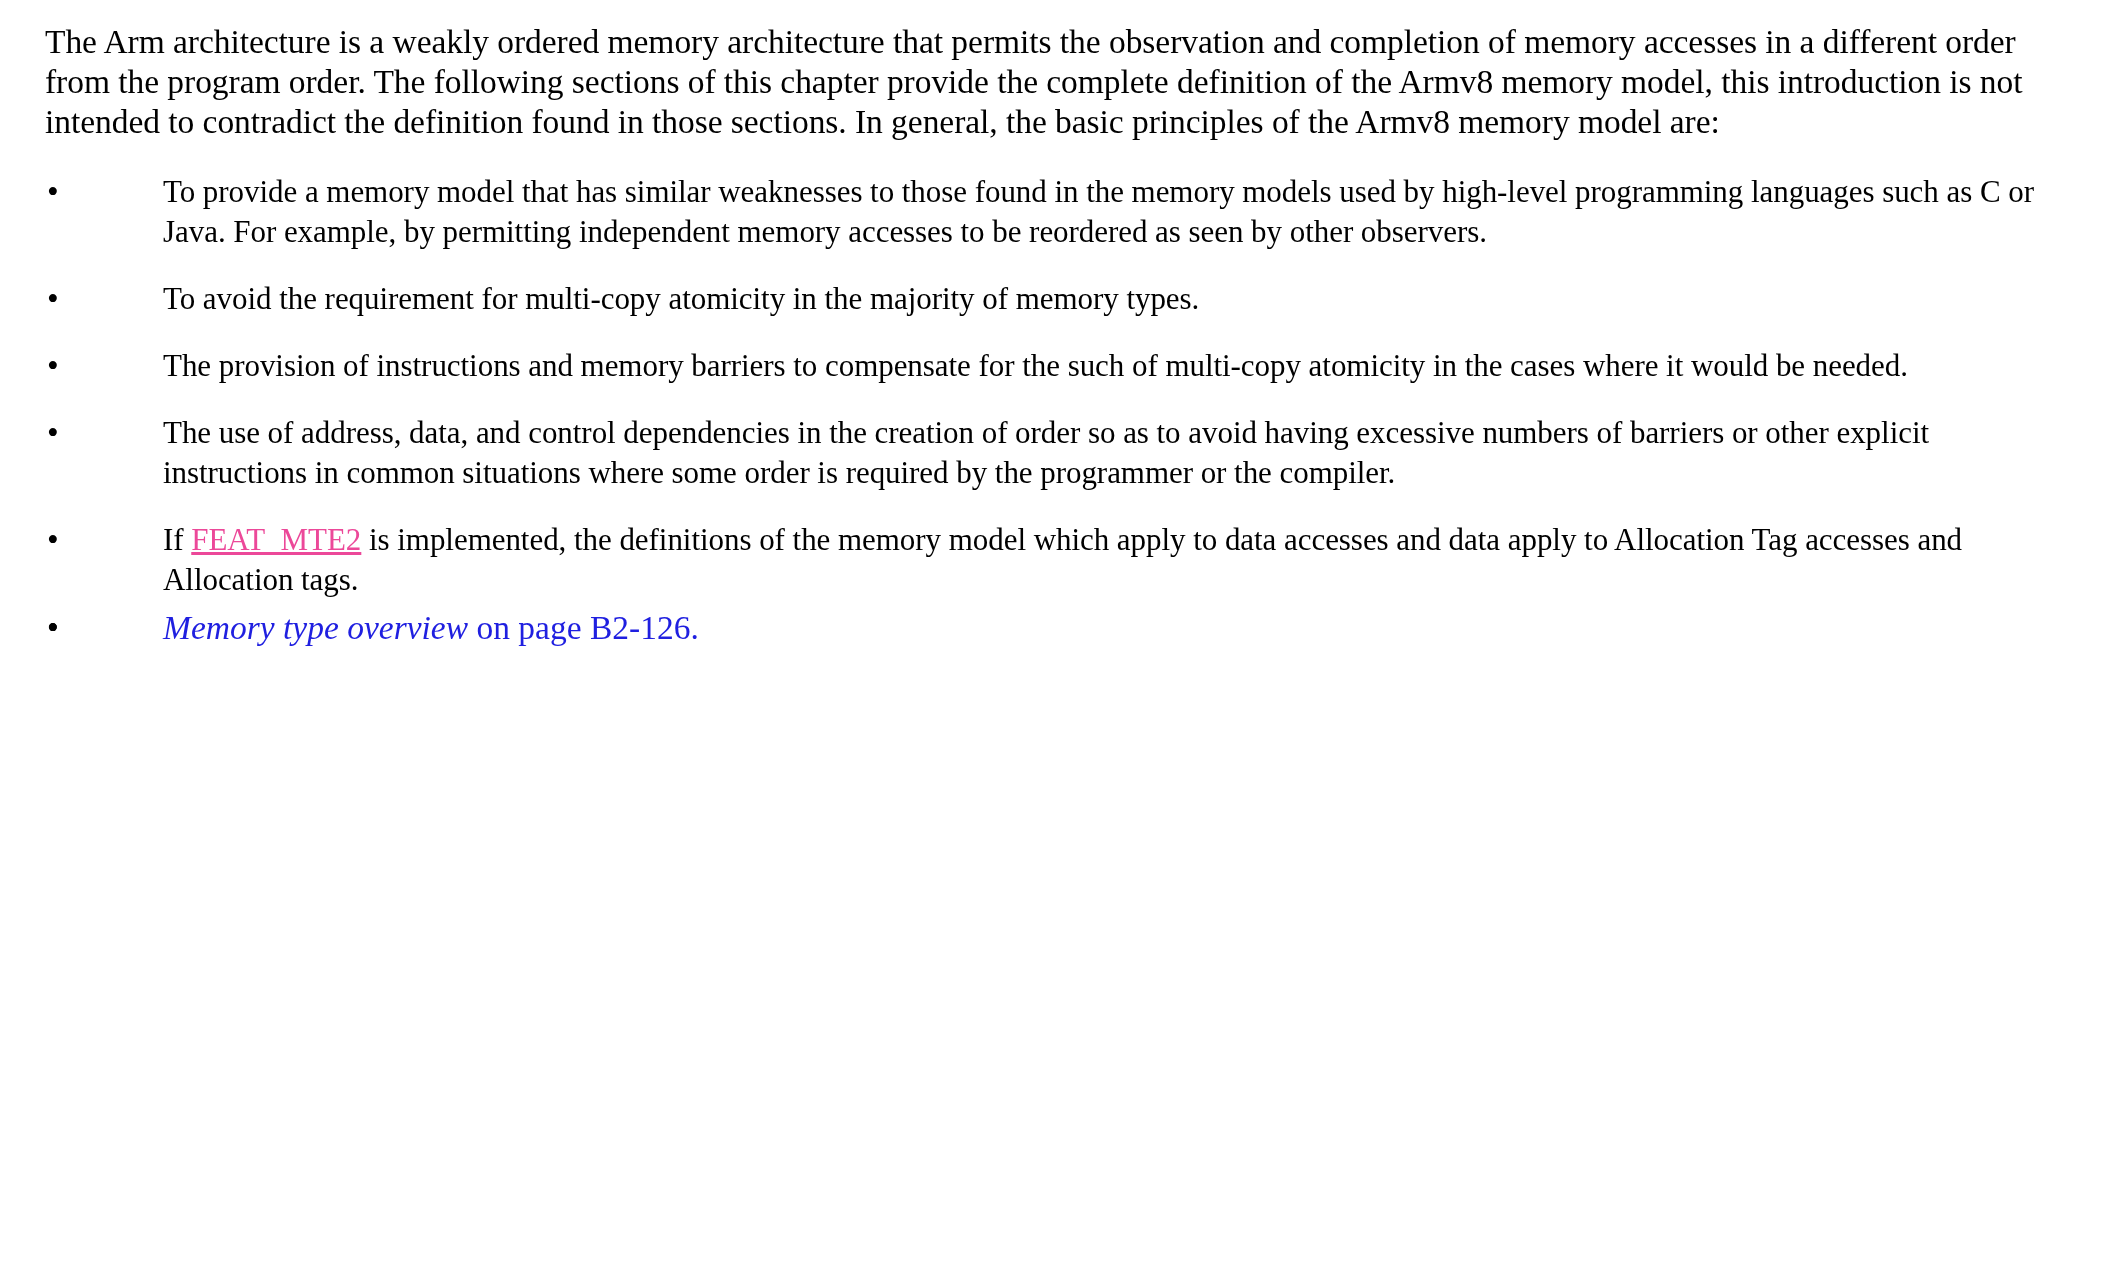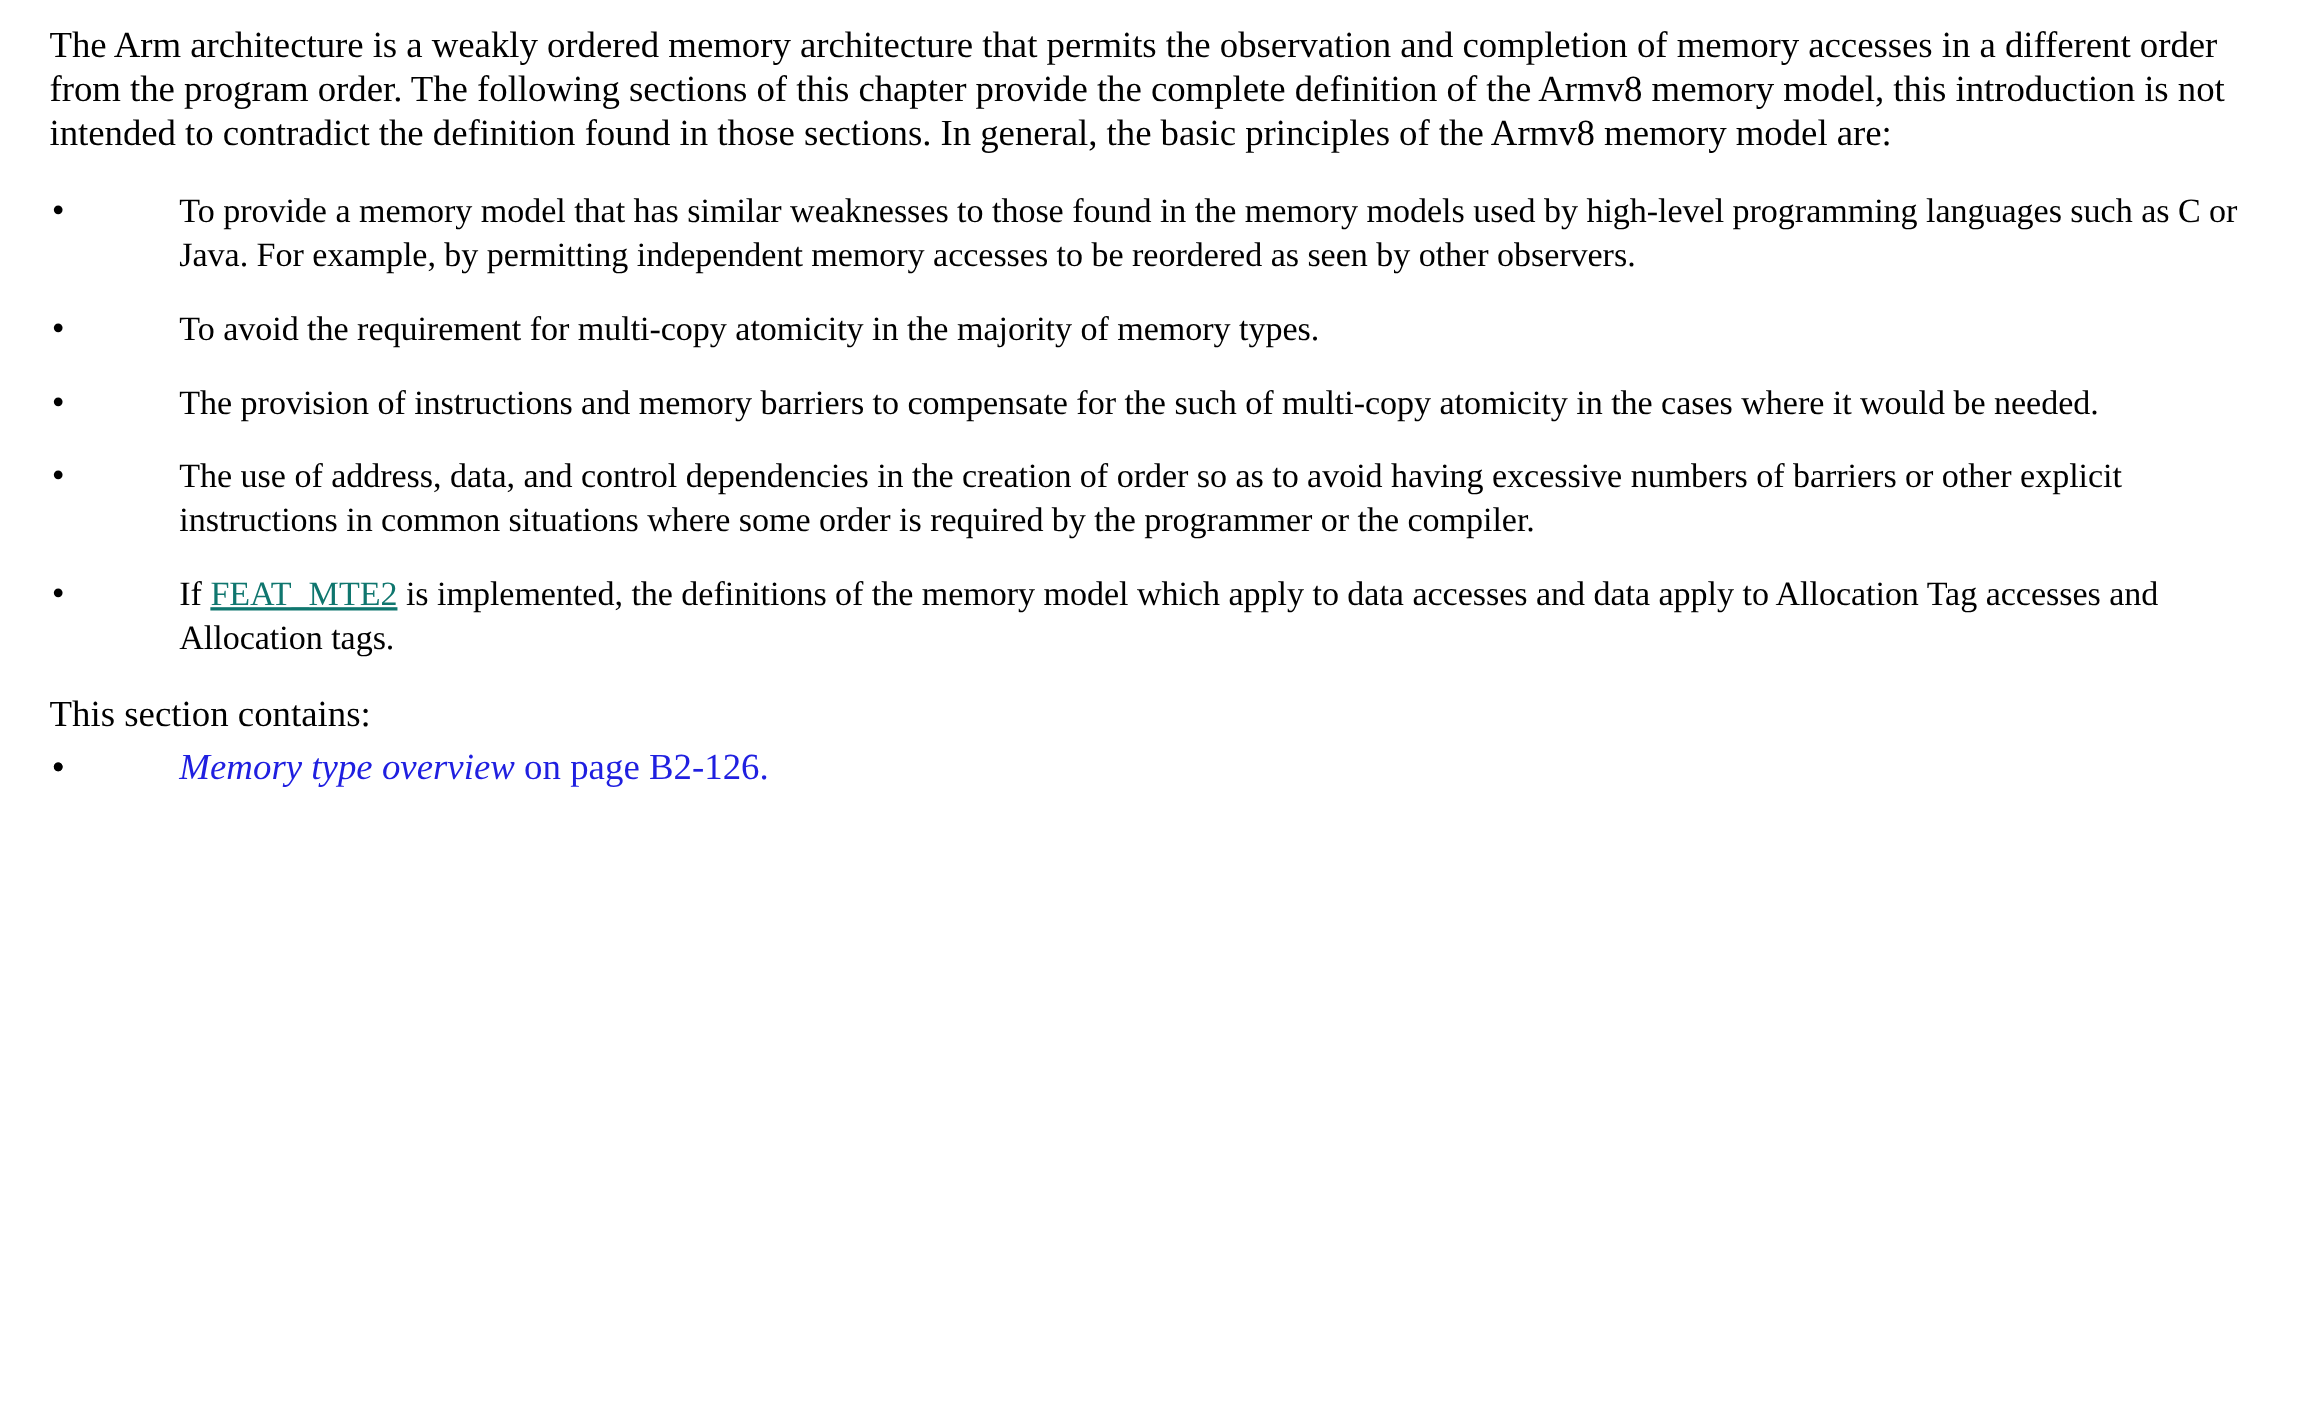--- a/index.html
+++ b/index.html
@@ -91,21 +91,21 @@
     font-size: 33.5px;
     line-height: 40px;
     color: #1f1fe0;
     text-decoration: none;
   }
   .xref .title {
     font-style: italic;
   }
 
   .feat-link {
-    color: #0f766e;
+    color: #ec4899;
   }
 </style>
 </head>
 <body>
 
 <div class="page">
 
   <p class="intro">The Arm architecture is a weakly ordered memory architecture that permits the observation and completion of memory accesses in a different order from the program order. The following sections of this chapter provide the complete definition of the Armv8 memory model, this introduction is not intended to contradict the definition found in those sections. In general, the basic principles of the Armv8 memory model are:</p>
 
   <div class="bullets">
@@ -130,21 +130,20 @@
       <span class="bullet-text">The use of address, data, and control dependencies in the creation of order so as to avoid having excessive numbers of barriers or other explicit instructions in common situations where some order is required by the programmer or the compiler.</span>
     </div>
 
     <div class="bullet-row">
       <span class="bullet-dot">•</span>
       <span class="bullet-text"><span>If </span><a href="#" class="feat-link">FEAT_MTE2</a><span> is implemented, the definitions of the memory model which apply to data accesses and data apply to Allocation Tag accesses and Allocation tags.</span></span>
     </div>
 
   </div>
 
-  <p class="contains-lead">This section contains:</p>
 
   <div class="link-list">
 
     <div class="link-row">
       <span class="bullet-dot">•</span>
     </div>
 
     <div class="link-row">
       <span class="bullet-dot">•</span>
       <a href="#" class="xref"><span class="title">Memory type overview</span><span> on page B2-126.</span></a>

